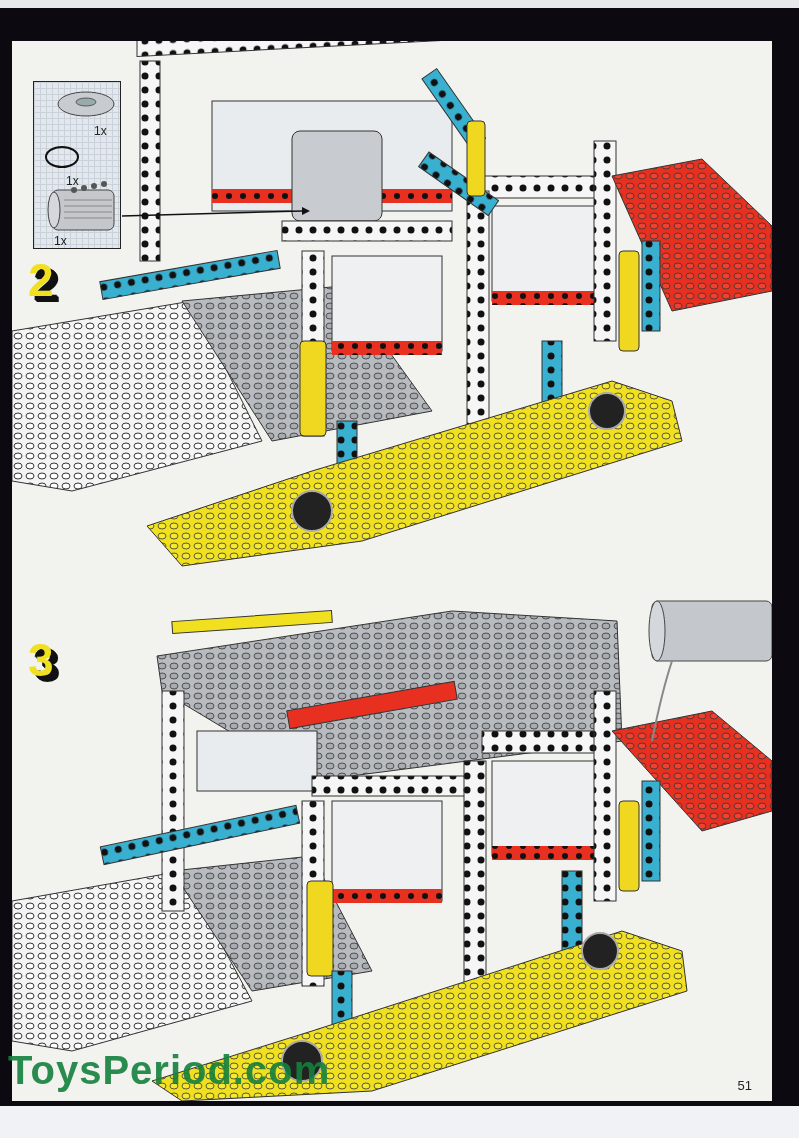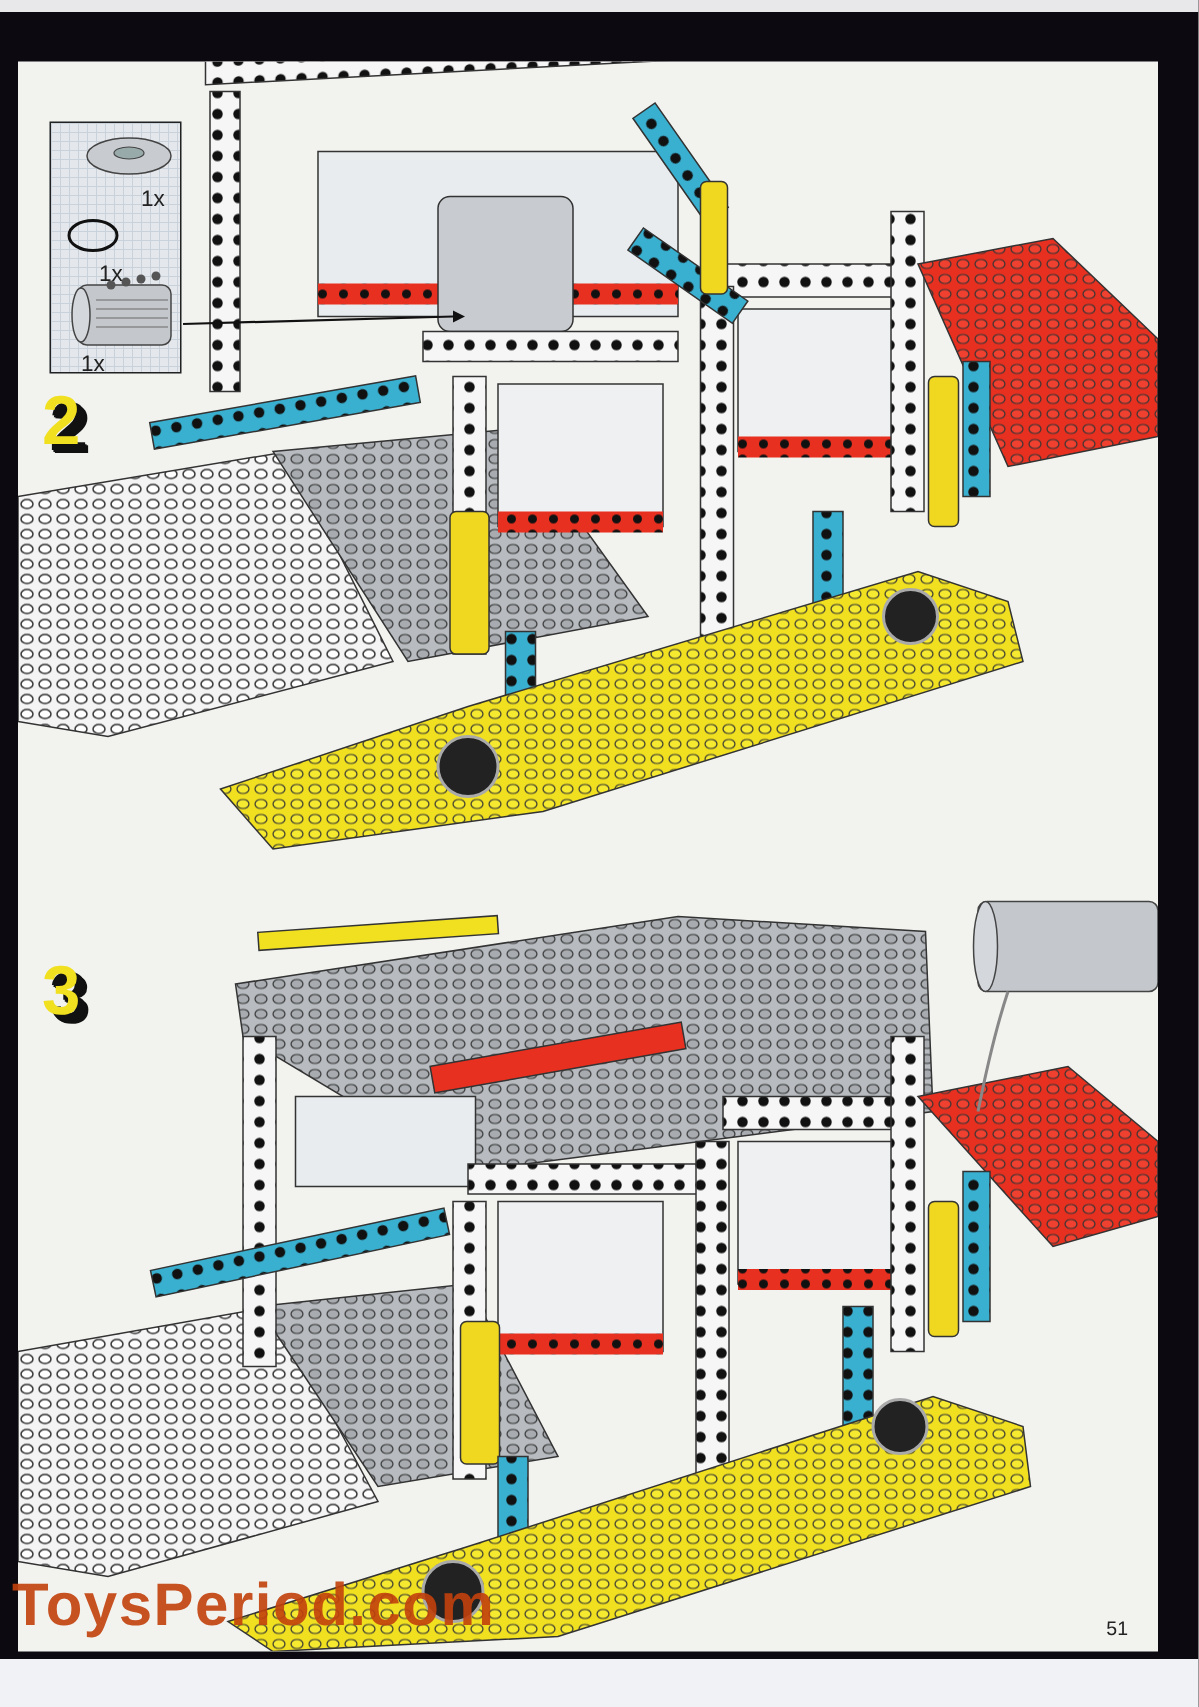--- a/index.html
+++ b/index.html
@@ -3,24 +3,24 @@
 <meta charset="utf-8">
 <style>
   html,body{margin:0;padding:0;}
   body{width:799px;height:1138px;position:relative;overflow:hidden;background:#0c0a10;font-family:"Liberation Sans",sans-serif;}
   .scan-edge-top{position:absolute;left:0;top:0;width:799px;height:8px;background:#e8e8ea;}
   .page{position:absolute;left:12px;top:41px;width:760px;height:1060px;background:#f2f2ef;overflow:hidden;}
   .bottom-strip{position:absolute;left:0;top:1106px;width:799px;height:32px;background:#f0f2f5;}
   .page-number{position:absolute;right:20px;bottom:8px;font-size:13px;color:#222;}
   .parts-box{position:absolute;left:21px;top:40px;width:86px;height:166px;border:1.5px solid #222;background:#e4e8ec;
      background-image:linear-gradient(#c9d2da 1px,transparent 1px),linear-gradient(90deg,#c9d2da 1px,transparent 1px);background-size:6px 6px;}
-  .qty{position:absolute;font-size:15px;color:#222;}
+  .qty{position:absolute;font-size:12px;color:#222;}
   .step-num{position:absolute;font-size:46px;font-weight:bold;color:#f0e020;text-shadow:5px 4px 0 #111,6px 5px 0 #111,7px 6px 0 #111;}
   .illus{position:absolute;left:0;top:0;}
-  .watermark{position:absolute;left:8px;top:1048px;font-size:40px;font-weight:bold;color:#c2410c;opacity:.9;letter-spacing:1px;}
+  .watermark{position:absolute;left:8px;top:1048px;font-size:40px;font-weight:bold;color:#15803d;opacity:.9;letter-spacing:1px;}
 </style>
 </head>
 <body>
 
 <div class="scan-edge-top"></div>
 
 <div class="page">
 
   <div class="parts-box">
     <svg width="86" height="166" style="position:absolute;left:0;top:0">

